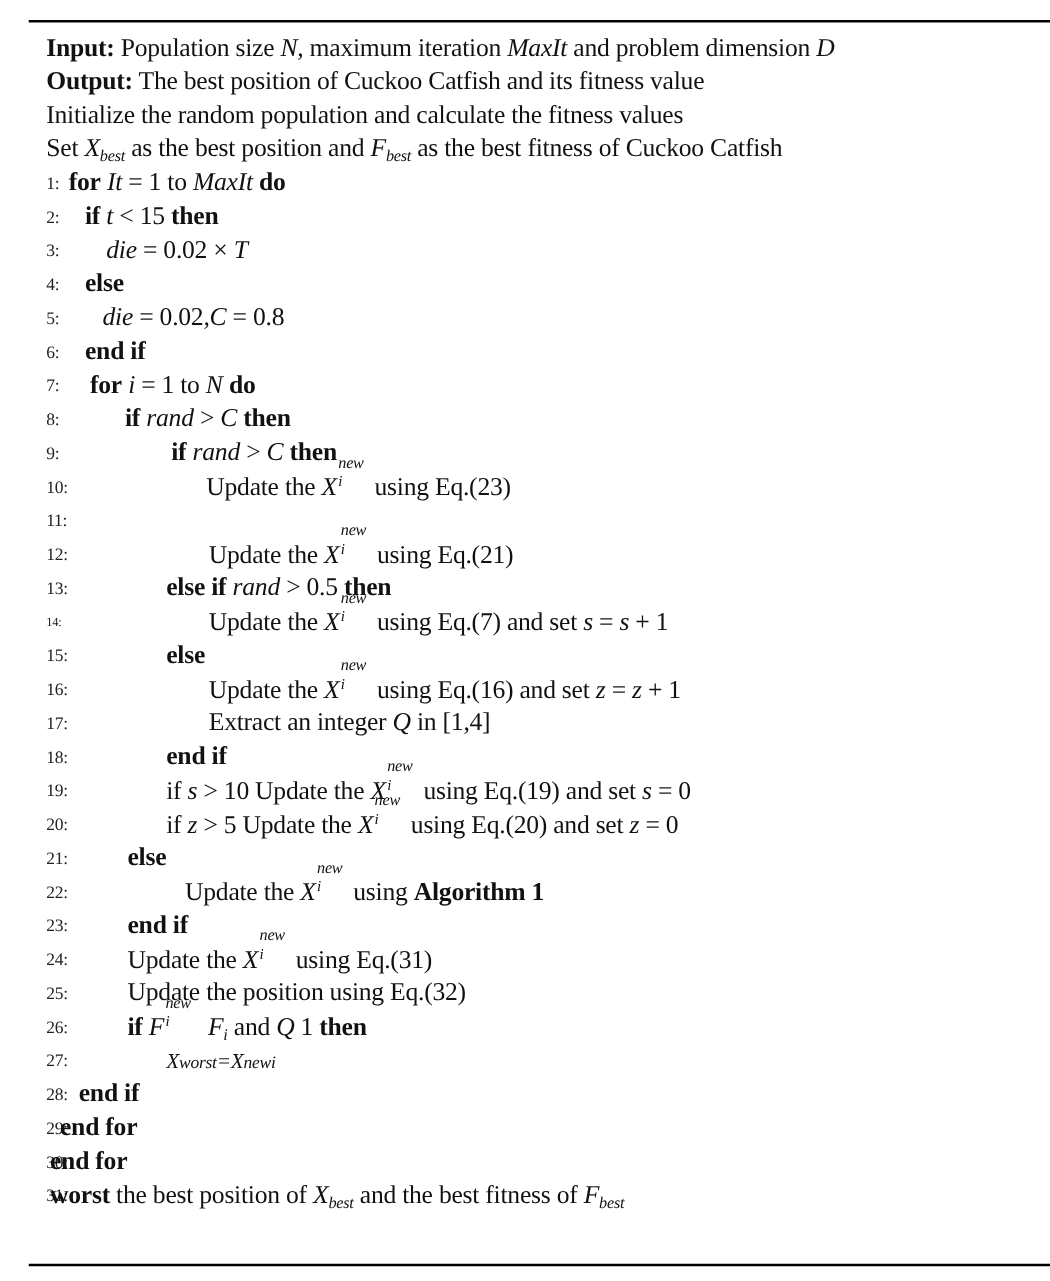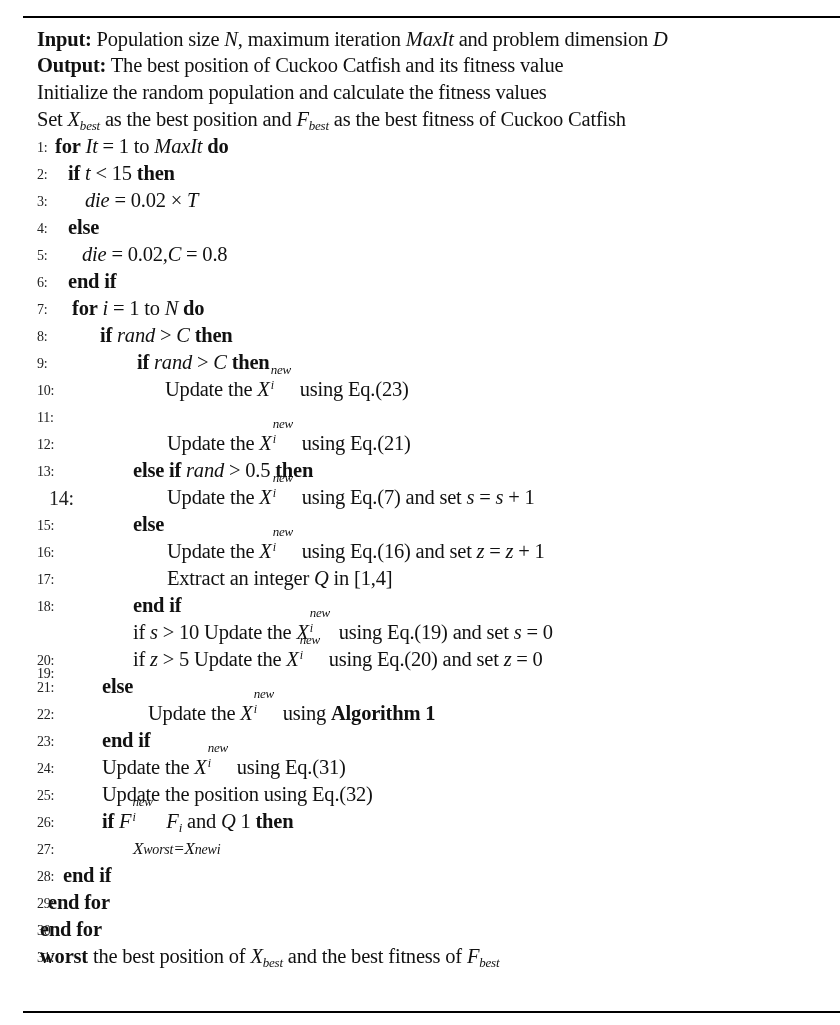--- a/index.html
+++ b/index.html
@@ -86,41 +86,41 @@
 </div>
 <div class="line" style="top:430px;width:840px">
   <span class="num" style="font-size: 14px;">12:</span>
   <span class="content" style="left:167px">Update the <i>X</i><span class="supsub"><span class="sp">new</span><span class="sb">i</span></span>using <span>Eq.(21)</span></span>
 </div>
 <div class="line" style="top:457px;width:840px">
   <span class="num" style="font-size: 14px;">13:</span>
   <span class="content" style="left:133px"><b>else if</b> <i>rand</i> &gt; 0.5 <b>then</b></span>
 </div>
 <div class="line" style="top:484px;width:840px">
-  <span class="num" style="font-size: 20px; margin-left: 12px;">14:</span>
+  <span class="num" style="font-size: 10px;">14:</span>
   <span class="content" style="left:167px">Update the <i>X</i><span class="supsub"><span class="sp">new</span><span class="sb">i</span></span>using <span>Eq.(7)</span> and set <i>s</i> = <i>s</i> + 1</span>
 </div>
 <div class="line" style="top:511px;width:840px">
   <span class="num" style="font-size: 14px;">15:</span>
   <span class="content" style="left:133px"><b>else</b></span>
 </div>
 <div class="line" style="top:538px;width:840px">
   <span class="num" style="font-size: 14px;">16:</span>
   <span class="content" style="left:167px">Update the <i>X</i><span class="supsub"><span class="sp">new</span><span class="sb">i</span></span>using <span>Eq.(16)</span> and set <i>z</i> = <i>z</i> + 1</span>
 </div>
 <div class="line" style="top:565px;width:800px">
   <span class="num" style="font-size: 14px;">17:</span>
   <span class="content" style="left:167px">Extract an integer <i>Q</i> in [1,4]</span>
 </div>
 <div class="line" style="top:592px;width:840px">
   <span class="num" style="font-size: 14px;">18:</span>
   <span class="content" style="left:133px"><b>end if</b></span>
 </div>
 <div class="line" style="top:619px;width:840px">
-  <span class="num" style="font-size: 14px; margin-top: 40px;">19:</span>
+  <span class="num" style="font-size: 14px;">19:</span>
   <span class="content" style="left:133px">if <i>s</i> &gt; 10 Update the <i>X</i><span class="supsub"><span class="sp">new</span><span class="sb">i</span></span>using <span>Eq.(19)</span> and set <i>s</i> = 0</span>
 </div>
 <div class="line" style="top:646px;width:840px">
   <span class="num" style="font-size: 14px;">20:</span>
   <span class="content" style="left:133px">if <i>z</i> &gt; 5 Update the <i>X</i><span class="supsub"><span class="sp">new</span><span class="sb">i</span></span>using <span>Eq.(20)</span> and set <i>z</i> = 0</span>
 </div>
 <div class="line" style="top:673px;width:840px">
   <span class="num" style="font-size: 14px;">21:</span>
   <span class="content" style="left:102px"><b>else</b></span>
 </div>

